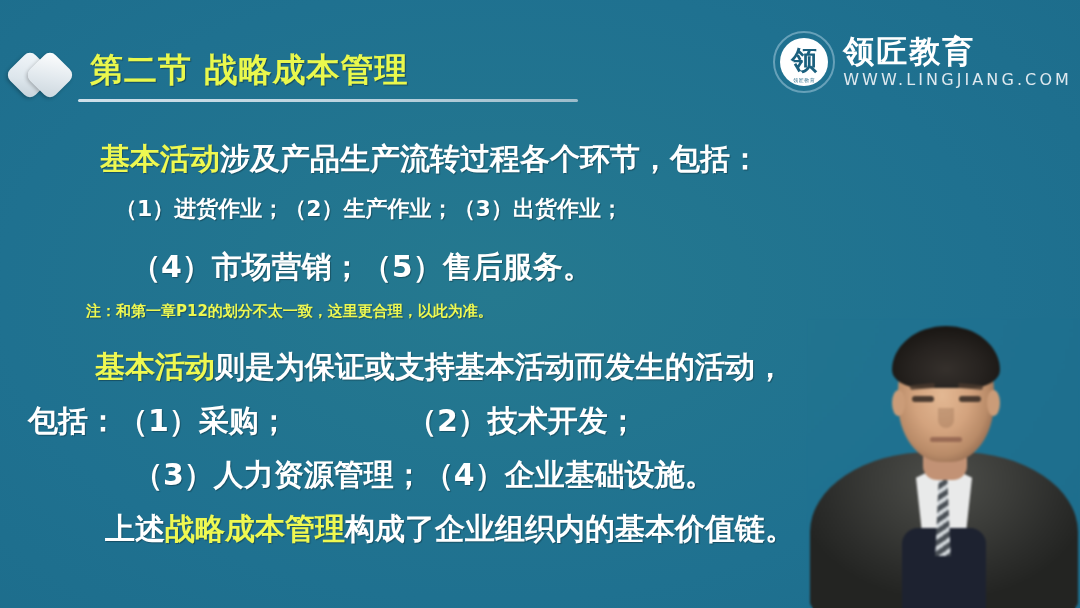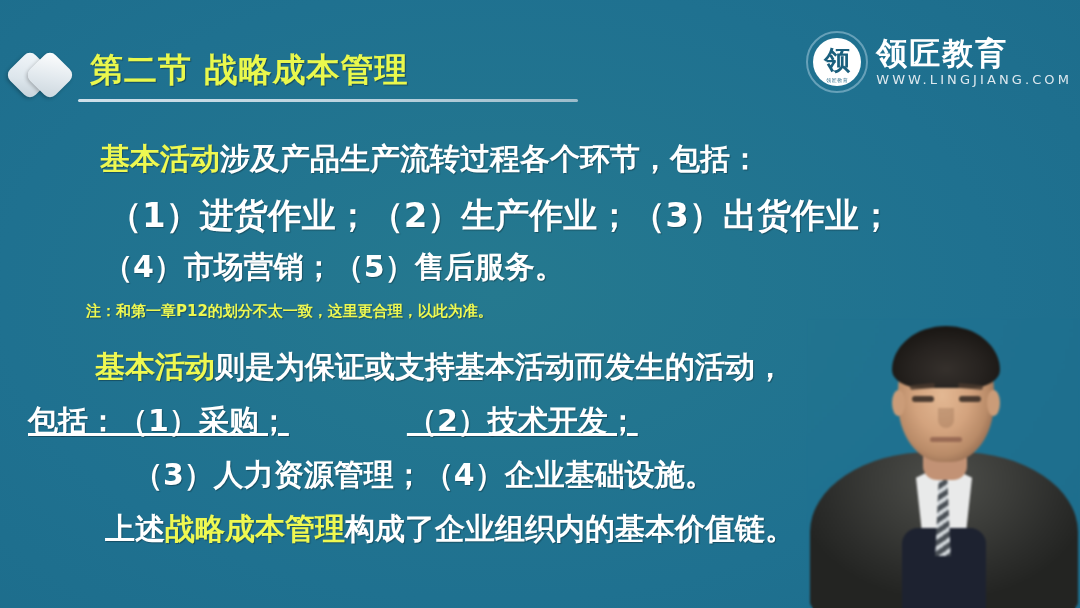--- a/index.html
+++ b/index.html
@@ -124,21 +124,21 @@
   .brand-text { display: flex; flex-direction: column; justify-content: center; }
   .brand-name {
     font-size: 31px;
     font-weight: bold;
     color: #ffffff;
     letter-spacing: 2px;
     line-height: 1.05;
     white-space: nowrap;
   }
   .brand-url {
-    font-size: 13px;
+    font-size: 16px;
     color: #dfe9ef;
     letter-spacing: 3.1px;
     margin-top: 3px;
     white-space: nowrap;
   }
 
   
   .content {
     position: absolute;
     left: 0;
@@ -148,25 +148,25 @@
   .line {
     color: #ffffff;
     font-weight: bold;
     text-shadow: 1px 1px 1px rgba(0,0,0,.3);
     white-space: nowrap;
     line-height: 1;
   }
   .hl { color: #eef851; text-align: right; }
 
   .l1 { position:absolute; left:100px; top:16px;  font-size:30px; }
-  .l2 { position:absolute; left:108px; top:70px;  font-size:34px; }
-  .l3 { position:absolute; left:103px; top:124px; font-size:30px;text-align:center; }
+  .l2 { position:absolute; left:115px; top:70px;  font-size:22px; }
+  .l3 { position:absolute; left:131px; top:124px; font-size:30px;text-align:center; }
   .l4 { position:absolute; left:86px; top:176px; font-size:15px; color:#eef851; }
   .l5 { position:absolute; left:95px;  top:224px; font-size:30px; }
-  .l6 { position:absolute; left:28px;  top:278px; font-size:30px;text-decoration:underline; }
+  .l6 { position:absolute; left:28px;  top:278px; font-size:30px; }
   .l6 .gap { display:inline-block; width:118px; }
   .l7 { position:absolute; left:133px; top:332px; font-size:30px; }
   .l8 { position:absolute; left:105px; top:386px; font-size:30px; }
 
   
   .presenter {
     position: absolute;
     left: 806px;
     top: 318px;
     width: 274px;

